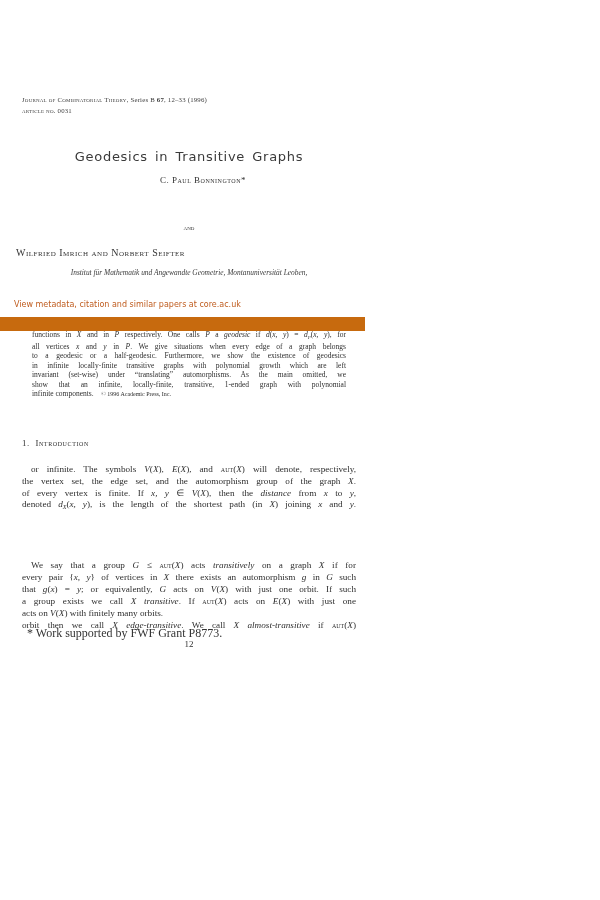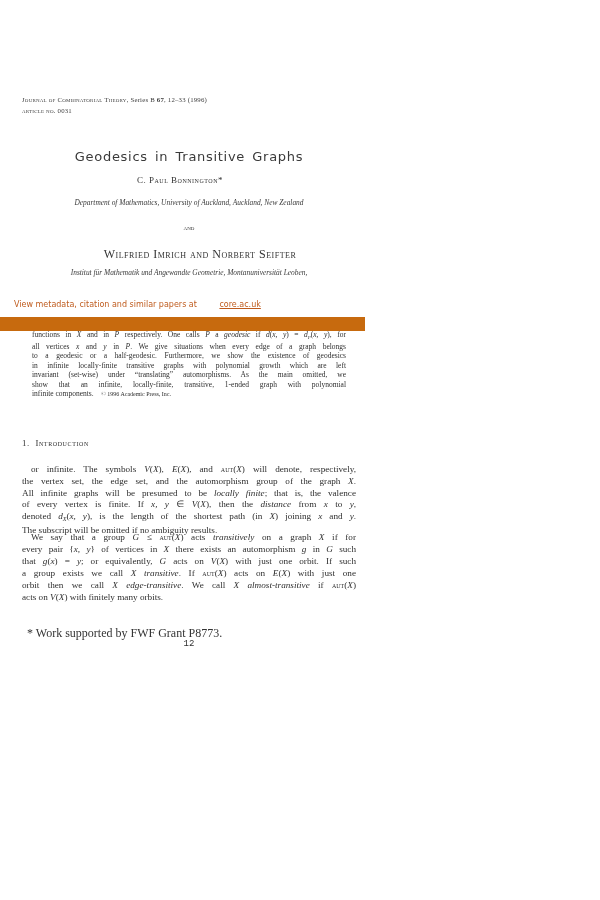--- a/index.html
+++ b/index.html
@@ -3,48 +3,48 @@
 <meta charset="utf-8">
 <style>
   html,body{margin:0;padding:0;}
   body{width:600px;height:900px;background:#ffffff;font-family:"Liberation Serif", serif;}
   .page{position:relative;width:600px;height:648px;background:#ffffff;overflow:hidden;}
 
   .journal-header{position:absolute;left:22px;top:95px;font-size:6.8px;line-height:10.5px;color:#3d3d3d;letter-spacing:.2px;}
   .paper-title{position:absolute;left:22px;top:149px;width:334px;text-align:center;
     font-family:"DejaVu Sans", sans-serif;font-size:13px;font-weight:normal;margin:0;
     letter-spacing:.7px;word-spacing:2.5px;color:#3a3a3a;}
-  .author-primary{position:absolute;left:13px;top:175px;width:334px;text-align:center;
+  .author-primary{position:absolute;left:36px;top:175px;width:334px;text-align:center;
     font-variant:small-caps;font-size:9px;letter-spacing:.5px;color:#333;}
   .affil{position:absolute;left:22px;width:334px;text-align:center;font-style:italic;
     font-size:7.4px;color:#3a3a3a;line-height:10px;}
   .affil-primary{top:198px;}
   .and-connector{position:absolute;left:22px;top:223px;width:334px;text-align:center;
     font-variant:small-caps;font-size:7.5px;color:#333;}
-  .authors-secondary{position:absolute;left:33px;top:247px;width:334px;text-align:center;
-    font-variant:small-caps;font-size:12px;letter-spacing:.5px;color:#333;}
+  .authors-secondary{position:absolute;left:16px;top:247px;width:334px;
+    font-variant:small-caps;font-size:10px;letter-spacing:.5px;color:#333;}
   .affil-secondary{top:268px;}
 
   .core-text{position:absolute;left:14px;top:300px;font-family:"DejaVu Sans", sans-serif;
     font-size:8px;color:#bf5b1d;}
-  .core-text a{color:#bf5b1d;text-decoration:underline;cursor:pointer;margin-left:20px;}
+  .core-text a{color:#bf5b1d;cursor:pointer;}
   .core-bar{position:absolute;left:0;top:317px;width:365px;height:14px;background:#c76a0e;}
 
   .abstract{position:absolute;left:32px;top:330px;width:314px;font-size:7.5px;
     line-height:9.4px;color:#2e2e2e;}
   .section-heading{position:absolute;left:22px;top:438px;width:334px;
     font-size:8.8px;letter-spacing:.6px;color:#2e2e2e;}
   .para{position:absolute;left:22px;width:334px;font-size:9.2px;color:#2f2f2f;}
   .para-1{top:464px;line-height:11.8px;}
-  .para-2{top:532px;line-height:11.9px;}
+  .para-2{top:560px;line-height:11.9px;}
   .para .line:first-child{text-indent:9px;}
 
   .footnote{position:absolute;left:27px;top:626px;font-size:12px;color:#333;}
   .page-number{position:absolute;left:22px;top:639px;width:334px;text-align:center;
-    font-size:9px;color:#2f2f2f;font-family:Liberation Mono, monospace;}
+    font-size:9px;color:#2f2f2f;}
   .footer-issn{position:absolute;left:22px;top:652px;font-size:6.8px;color:#3a3a3a;}
   .footer-copyright{position:absolute;left:22px;top:662px;font-size:5.9px;color:#444;}
   .footer-rights{position:absolute;left:22px;top:669px;font-size:5.9px;color:#444;}
 
   .line{text-align:justify;text-align-last:justify;}
   .line.last{text-align-last:left;}
   .seg-i{font-style:italic;}
   .seg-b{font-weight:bold;}
   .seg-sc{font-variant:small-caps;}
   .seg-sub{font-style:italic;font-size:65%;vertical-align:-1.5px;}
@@ -56,21 +56,20 @@
 <div class="page">
 
   <div class="journal-header">
     <div><span class="seg-sc">Journal of Combinatorial Theory,</span> Series B <span class="seg-b">67</span>, 12–33 (1996)</div>
     <div><span class="seg-sc">article no.</span> 0031</div>
   </div>
 
   <h1 class="paper-title">Geodesics in Transitive Graphs</h1>
 
   <div class="author-primary">C. Paul Bonnington*</div>
-  <div class="affil affil-primary">Department of Mathematics, University of Auckland, Auckland, New Zealand</div>
 
   <div class="and-connector">and</div>
 
   <div class="authors-secondary">Wilfried Imrich and Norbert Seifter</div>
   <div class="affil affil-secondary">
     <div>Institut für Mathematik und Angewandte Geometrie, Montanuniversität Leoben,</div>
   </div>
 
   <div class="core-text">
     <span>View metadata, citation and similar papers at </span><a>core.ac.uk</a>
@@ -85,32 +84,30 @@
       <div class="line">invariant (set-wise) under “translating” automorphisms. As the main omitted, we</div>
       <div class="line">show that an infinite, locally-finite, transitive, 1-ended graph with polynomial</div>
       <div class="line last">infinite components.&nbsp;&nbsp;&nbsp;&nbsp;<span class="seg-small">© 1996 Academic Press, Inc.</span></div>
     </div>
 
   <div class="section-heading">1.&nbsp;&nbsp;<span class="seg-sc">Introduction</span></div>
 
   <div class="para para-1">
       <div class="line">or infinite. The symbols <span class="seg-i">V</span>(<span class="seg-i">X</span>), <span class="seg-i">E</span>(<span class="seg-i">X</span>), and <span class="seg-sc">aut</span>(<span class="seg-i">X</span>) will denote, respectively,</div>
       <div class="line">the vertex set, the edge set, and the automorphism group of the graph <span class="seg-i">X</span>.</div>
-      <div class="line">All infinite graphs will be presumed to be <span class="seg-i">locally finite</span>; that is, the valence</div>
       <div class="line">of every vertex is finite. If <span class="seg-i">x, y</span> ∈ <span class="seg-i">V</span>(<span class="seg-i">X</span>), then the <span class="seg-i">distance</span> from <span class="seg-i">x</span> to <span class="seg-i">y</span>,</div>
       <div class="line">denoted <span class="seg-i">d</span><span class="seg-sub">X</span>(<span class="seg-i">x, y</span>), is the length of the shortest path (in <span class="seg-i">X</span>) joining <span class="seg-i">x</span> and <span class="seg-i">y</span>.</div>
-      <div class="line last">The subscript will be omitted if no ambiguity results.</div>
     </div>
   <div class="para para-2">
       <div class="line">We say that a group <span class="seg-i">G</span> ≤ <span class="seg-sc">aut</span>(<span class="seg-i">X</span>) acts <span class="seg-i">transitively</span> on a graph <span class="seg-i">X</span> if for</div>
       <div class="line">every pair {<span class="seg-i">x, y</span>} of vertices in <span class="seg-i">X</span> there exists an automorphism <span class="seg-i">g</span> in <span class="seg-i">G</span> such</div>
       <div class="line">that <span class="seg-i">g</span>(<span class="seg-i">x</span>) = <span class="seg-i">y</span>; or equivalently, <span class="seg-i">G</span> acts on <span class="seg-i">V</span>(<span class="seg-i">X</span>) with just one orbit. If such</div>
       <div class="line">a group exists we call <span class="seg-i">X</span> <span class="seg-i">transitive</span>. If <span class="seg-sc">aut</span>(<span class="seg-i">X</span>) acts on <span class="seg-i">E</span>(<span class="seg-i">X</span>) with just one</div>
+      <div class="line last">acts on <span class="seg-i">V</span>(<span class="seg-i">X</span>) with finitely many orbits.</div>
       <div class="line">orbit then we call <span class="seg-i">X</span> <span class="seg-i">edge-transitive</span>. We call <span class="seg-i">X</span> <span class="seg-i">almost-transitive</span> if <span class="seg-sc">aut</span>(<span class="seg-i">X</span>)</div>
-      <div class="line last">acts on <span class="seg-i">V</span>(<span class="seg-i">X</span>) with finitely many orbits.</div>
     </div>
 
   <div class="footnote">* Work supported by FWF Grant P8773.</div>
   <div class="page-number">12</div>
 
   <div class="footer-issn">0095-8956/96 $18.00</div>
   <div class="footer-copyright">Copyright © 1996 by Academic Press, Inc.</div>
   <div class="footer-rights">All rights of reproduction in any form reserved.</div>
 
 </div>

